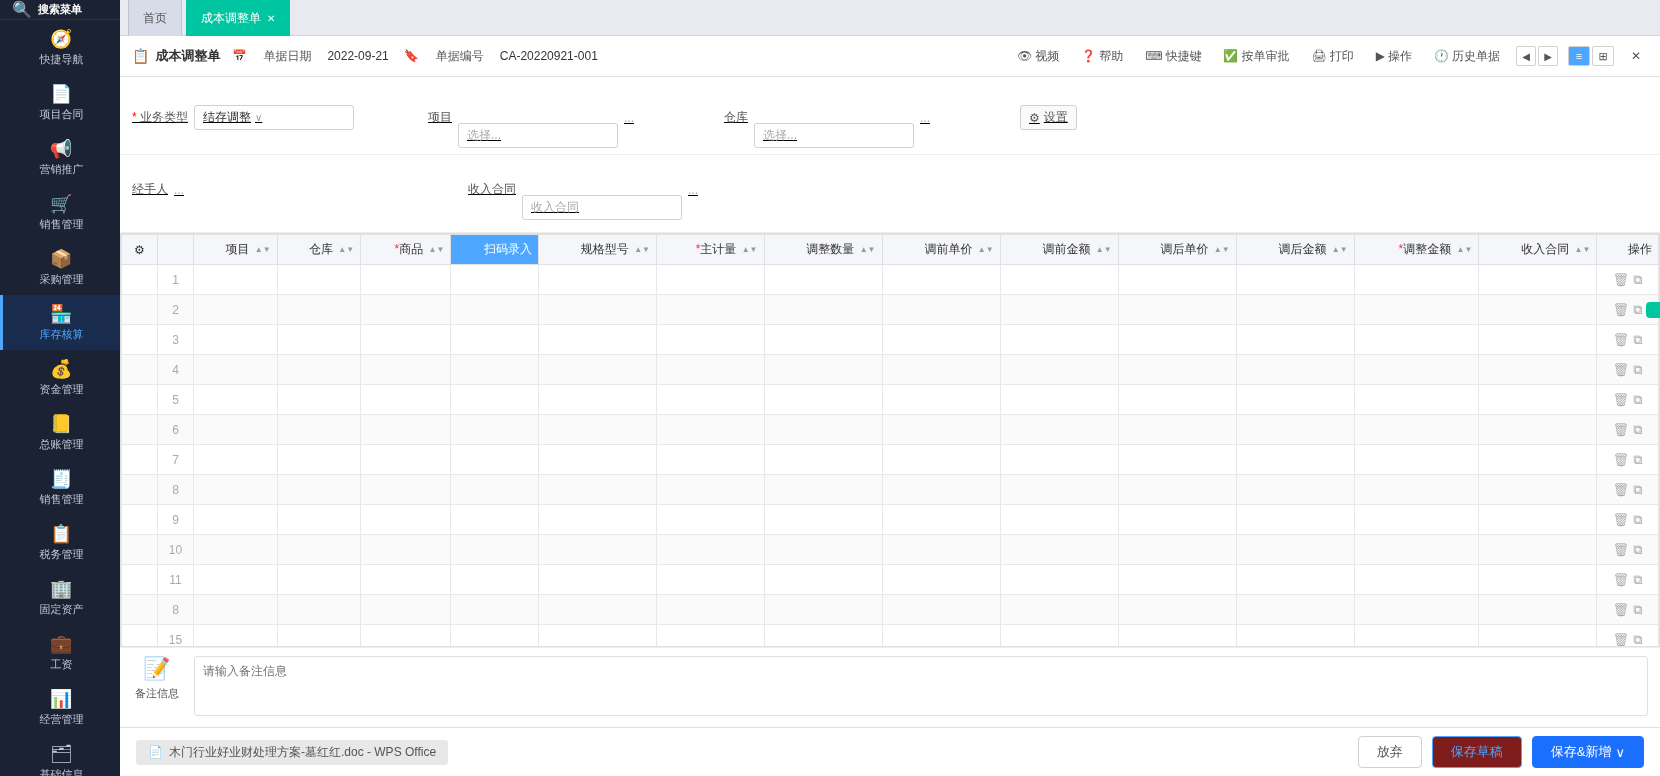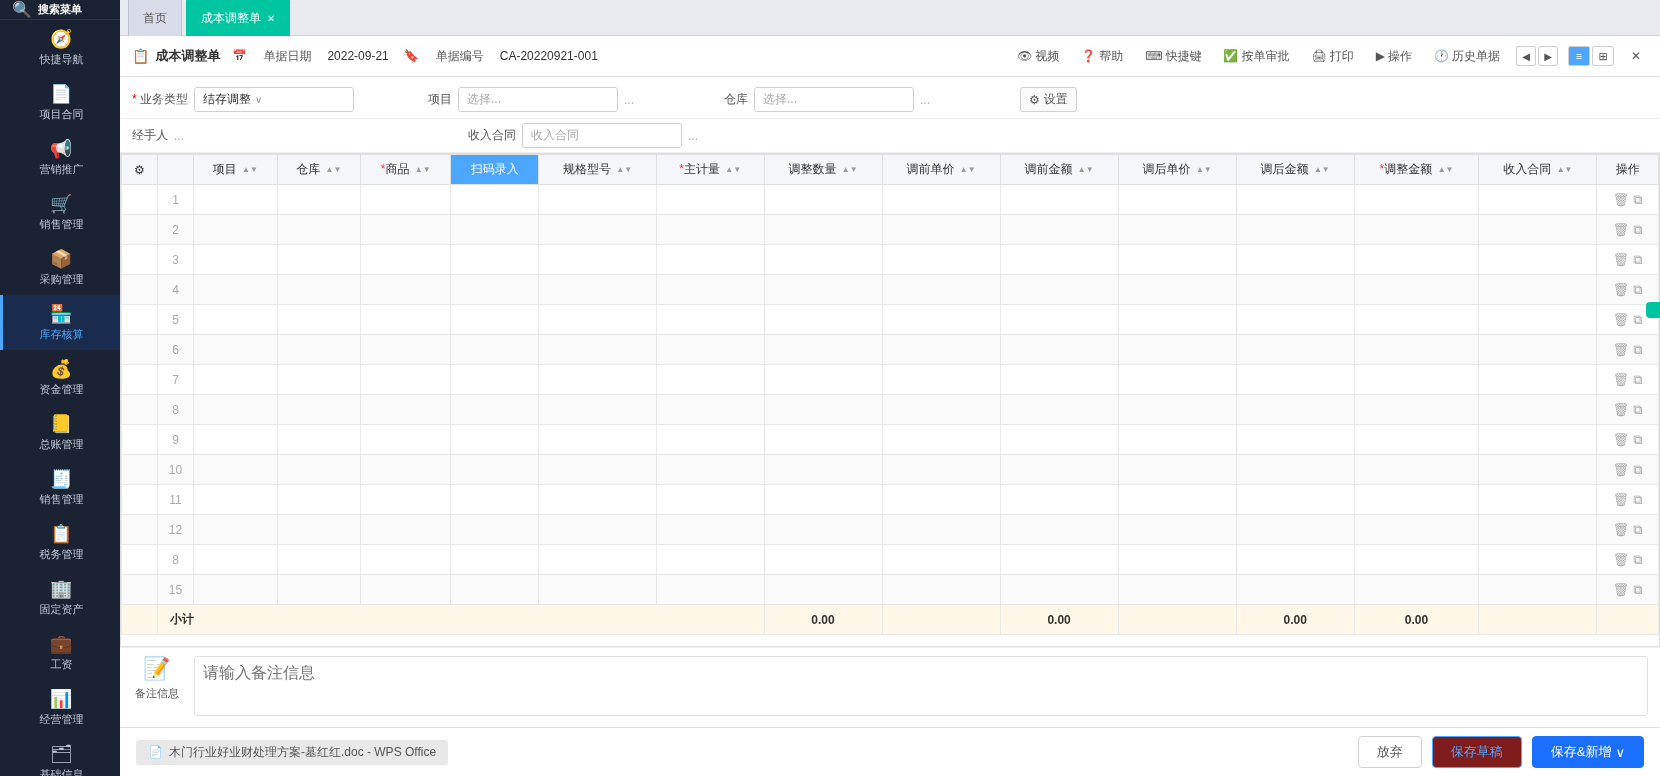--- a/index.html
+++ b/index.html
@@ -140,20 +140,21 @@
     }
 
     
     .form-fields {
       display: flex;
       flex-wrap: wrap;
       padding: 10px 12px 6px;
       gap: 8px 16px;
       border-bottom: 1px solid #eee;
       align-items: center;
+      text-decoration: underline;
     }
     .field-group {
       display: flex;
       align-items: center;
       gap: 6px;
       min-width: 280px;
     }
     .field-label {
       font-size: 12px;
       color: #555;
@@ -170,21 +171,21 @@
       border-radius: 3px;
       padding: 3px 8px;
       min-width: 160px;
       font-size: 12px;
       color: #333;
       background: #fff;
       cursor: pointer;
       gap: 4px;
     }
     .field-value .chevron { color: #999; font-size: 10px; }
-    .field-value.placeholder { color: #aaa; }
+    .field-value.placeholder { color: #aaa; margin-top: 36px; }
     .field-dots { color: #aaa; font-size: 12px; cursor: pointer; }
     .settings-btn {
       display: flex;
       align-items: center;
       gap: 4px;
       border: 1px solid #d0d0d0;
       border-radius: 3px;
       padding: 3px 8px;
       font-size: 12px;
       cursor: pointer;
@@ -209,21 +210,21 @@
       position: sticky;
       top: 0;
       z-index: 10;
     }
     th {
       border: 1px solid #e0e0e0;
       padding: 6px 6px;
       font-weight: normal;
       color: #333;
       white-space: nowrap;
-      text-align: center;
+      text-align: right;
     }
     th.highlight { background: #4da6ff; color: #fff; }
     th .sort-icons { display: inline-flex; flex-direction: column; font-size: 8px; color: #999; cursor: pointer; vertical-align: middle; margin-left: 2px; }
     td {
       border: 1px solid #e8e8e8;
       padding: 4px 6px;
       height: 30px;
       text-align: center;
       color: #555;
     }
@@ -252,21 +253,21 @@
       color: #555;
       font-size: 11px;
       min-width: 50px;
     }
     .notes-icon-area .icon { font-size: 22px; color: #333; }
     .notes-input {
       flex: 1;
       border: 1px solid #e0e0e0;
       border-radius: 3px;
       padding: 6px 8px;
-      font-size: 16px;
+      font-size: 12px;
       color: #aaa;
       outline: none;
       resize: none;
       min-height: 60px;
       background: #fff;
     }
 
     
     .form-footer {
       display: flex;
@@ -533,21 +534,21 @@
           <span>选择...</span>
         </div>
         <span class="field-dots">...</span>
       </div>
       <div class="settings-btn">
         <span>⚙</span>
         <span>设置</span>
       </div>
     </div>
 
-    <div class="form-fields" style="border-top:none; padding-top:4px; padding-bottom:4px;">
+    <div class="form-fields" style="border-top:none; padding-top:4px; padding-bottom:12px;">
       <div class="field-group">
         <span class="field-label">经手人</span>
         <span class="field-dots">...</span>
       </div>
       <div class="field-group" style="margin-left:40px;">
         <span class="field-label">收入合同</span>
         <div class="field-value placeholder">
           <span>收入合同</span>
         </div>
         <span class="field-dots">...</span>
@@ -839,43 +840,20 @@
       <td>
         <div class="op-icons">
           <span class="op-icon">🗑</span>
           <span class="op-icon">⧉</span>
         </div>
       </td>
     </tr>
             <tr>
       <td></td>
       <td class="row-num">11</td>
-      <td></td>
-      <td></td>
-      <td></td>
-      <td></td>
-      <td></td>
-      <td></td>
-      <td></td>
-      <td></td>
-      <td></td>
-      <td></td>
-      <td></td>
-      <td></td>
-      <td></td>
-      <td>
-        <div class="op-icons">
-          <span class="op-icon">🗑</span>
-          <span class="op-icon">⧉</span>
-        </div>
-      </td>
-    </tr>
-            <tr>
-      <td></td>
-      <td class="row-num">12</td>
       <td></td>
       <td></td>
       <td></td>
       <td></td>
       <td></td>
       <td></td>
       <td></td>
       <td></td>
       <td></td>
       <td></td>

